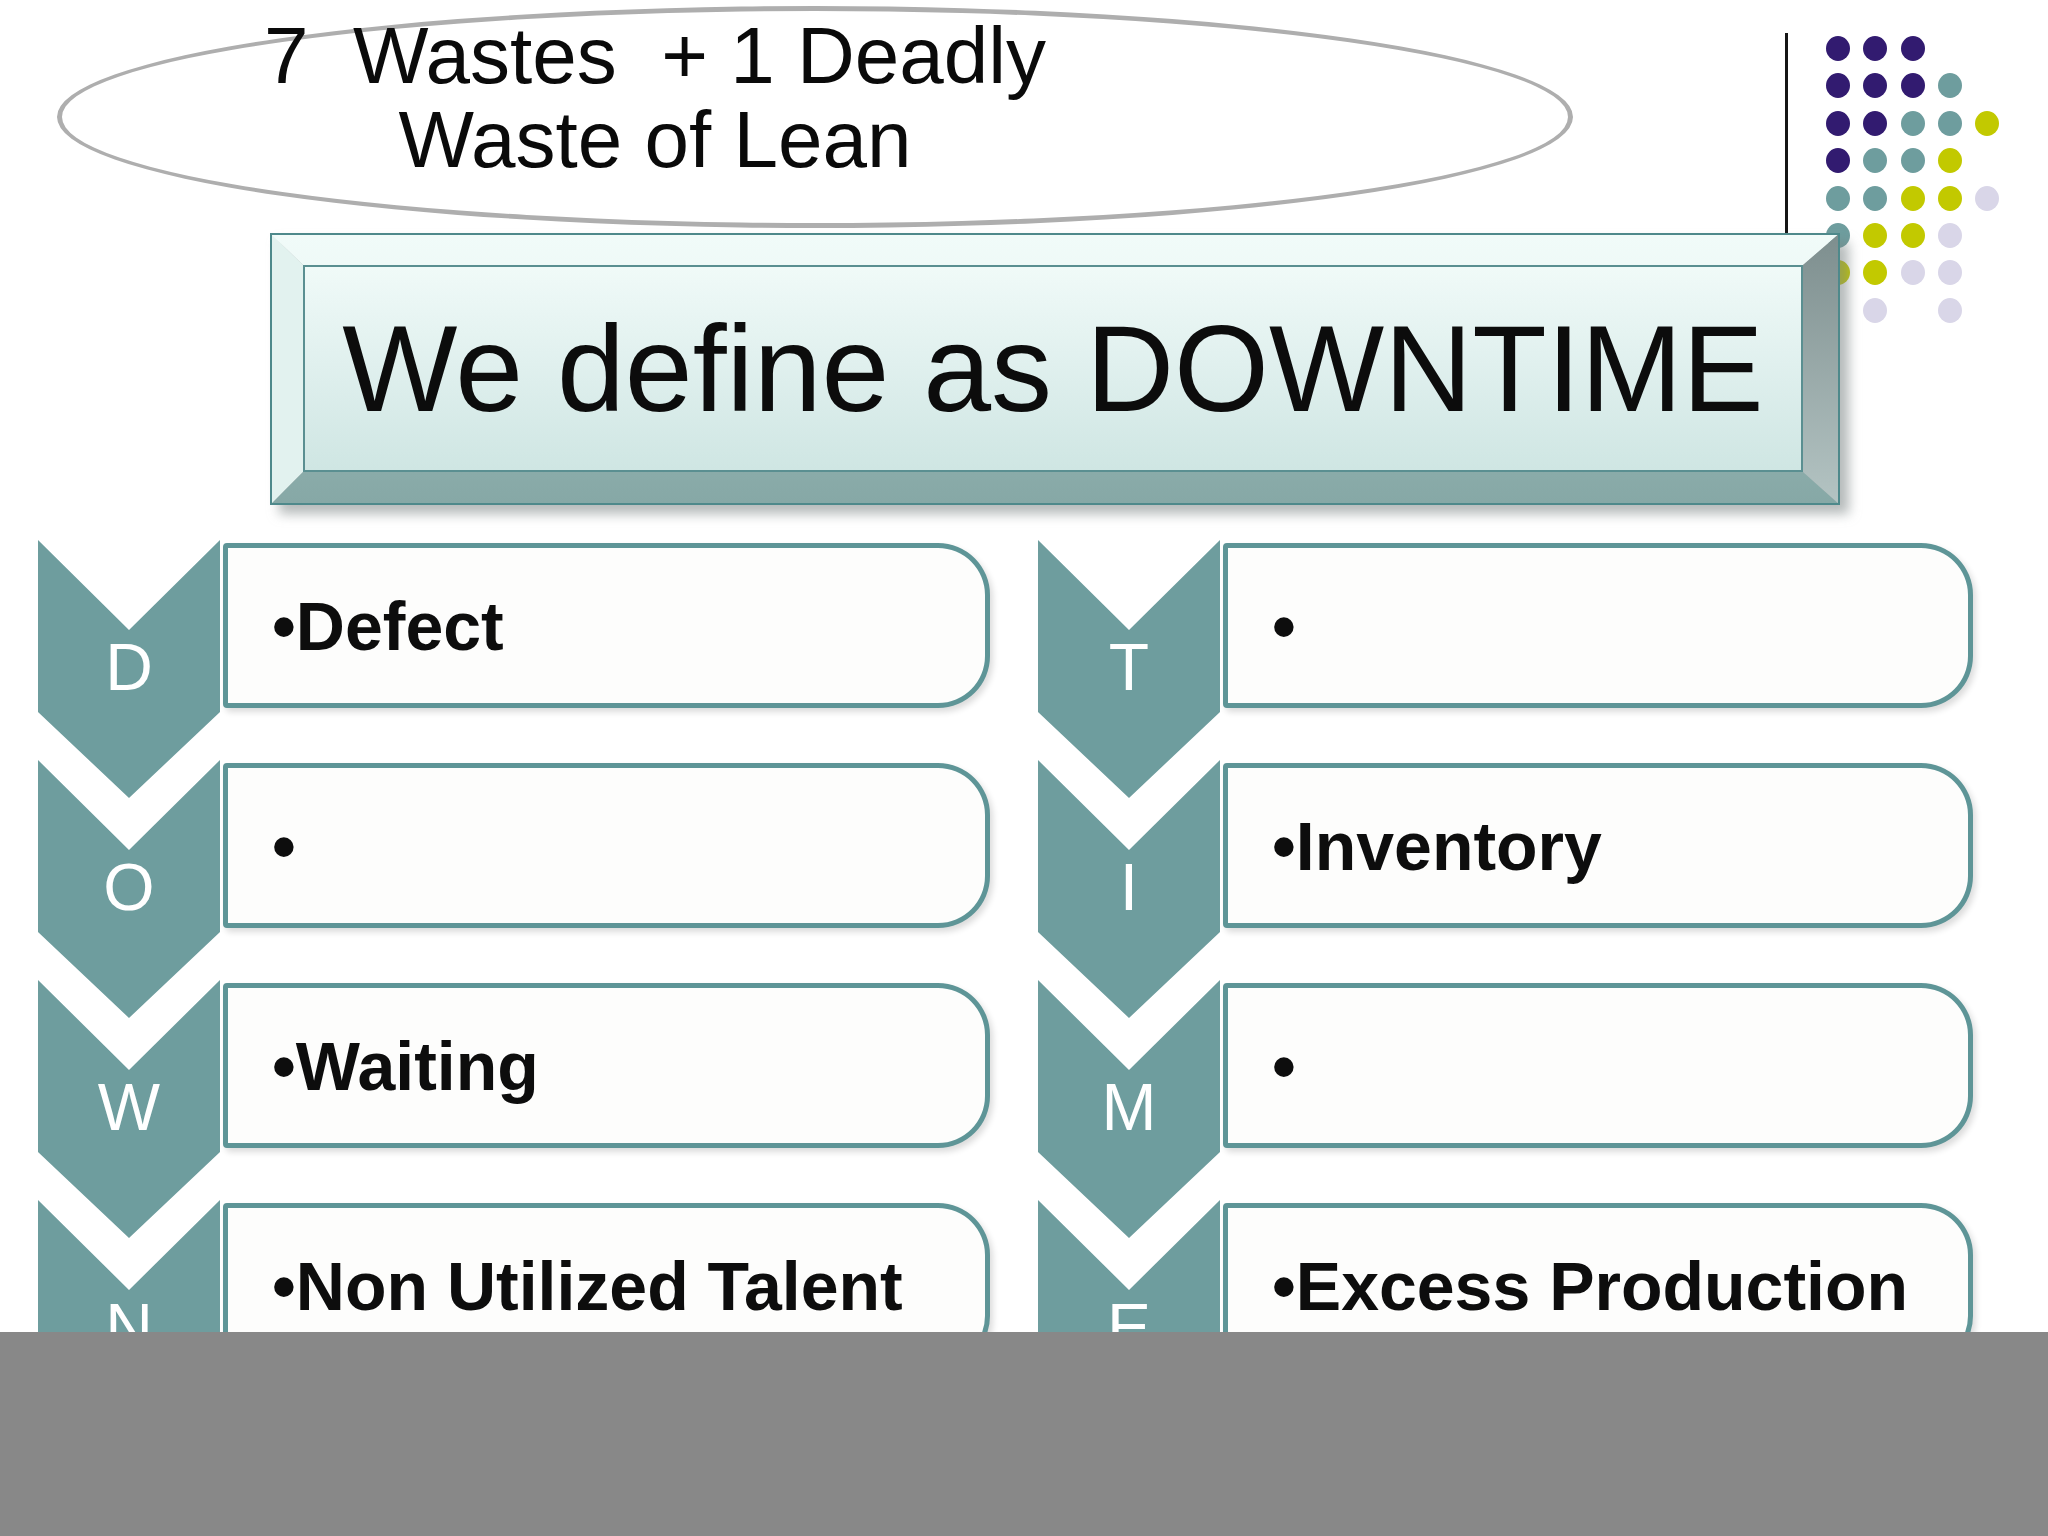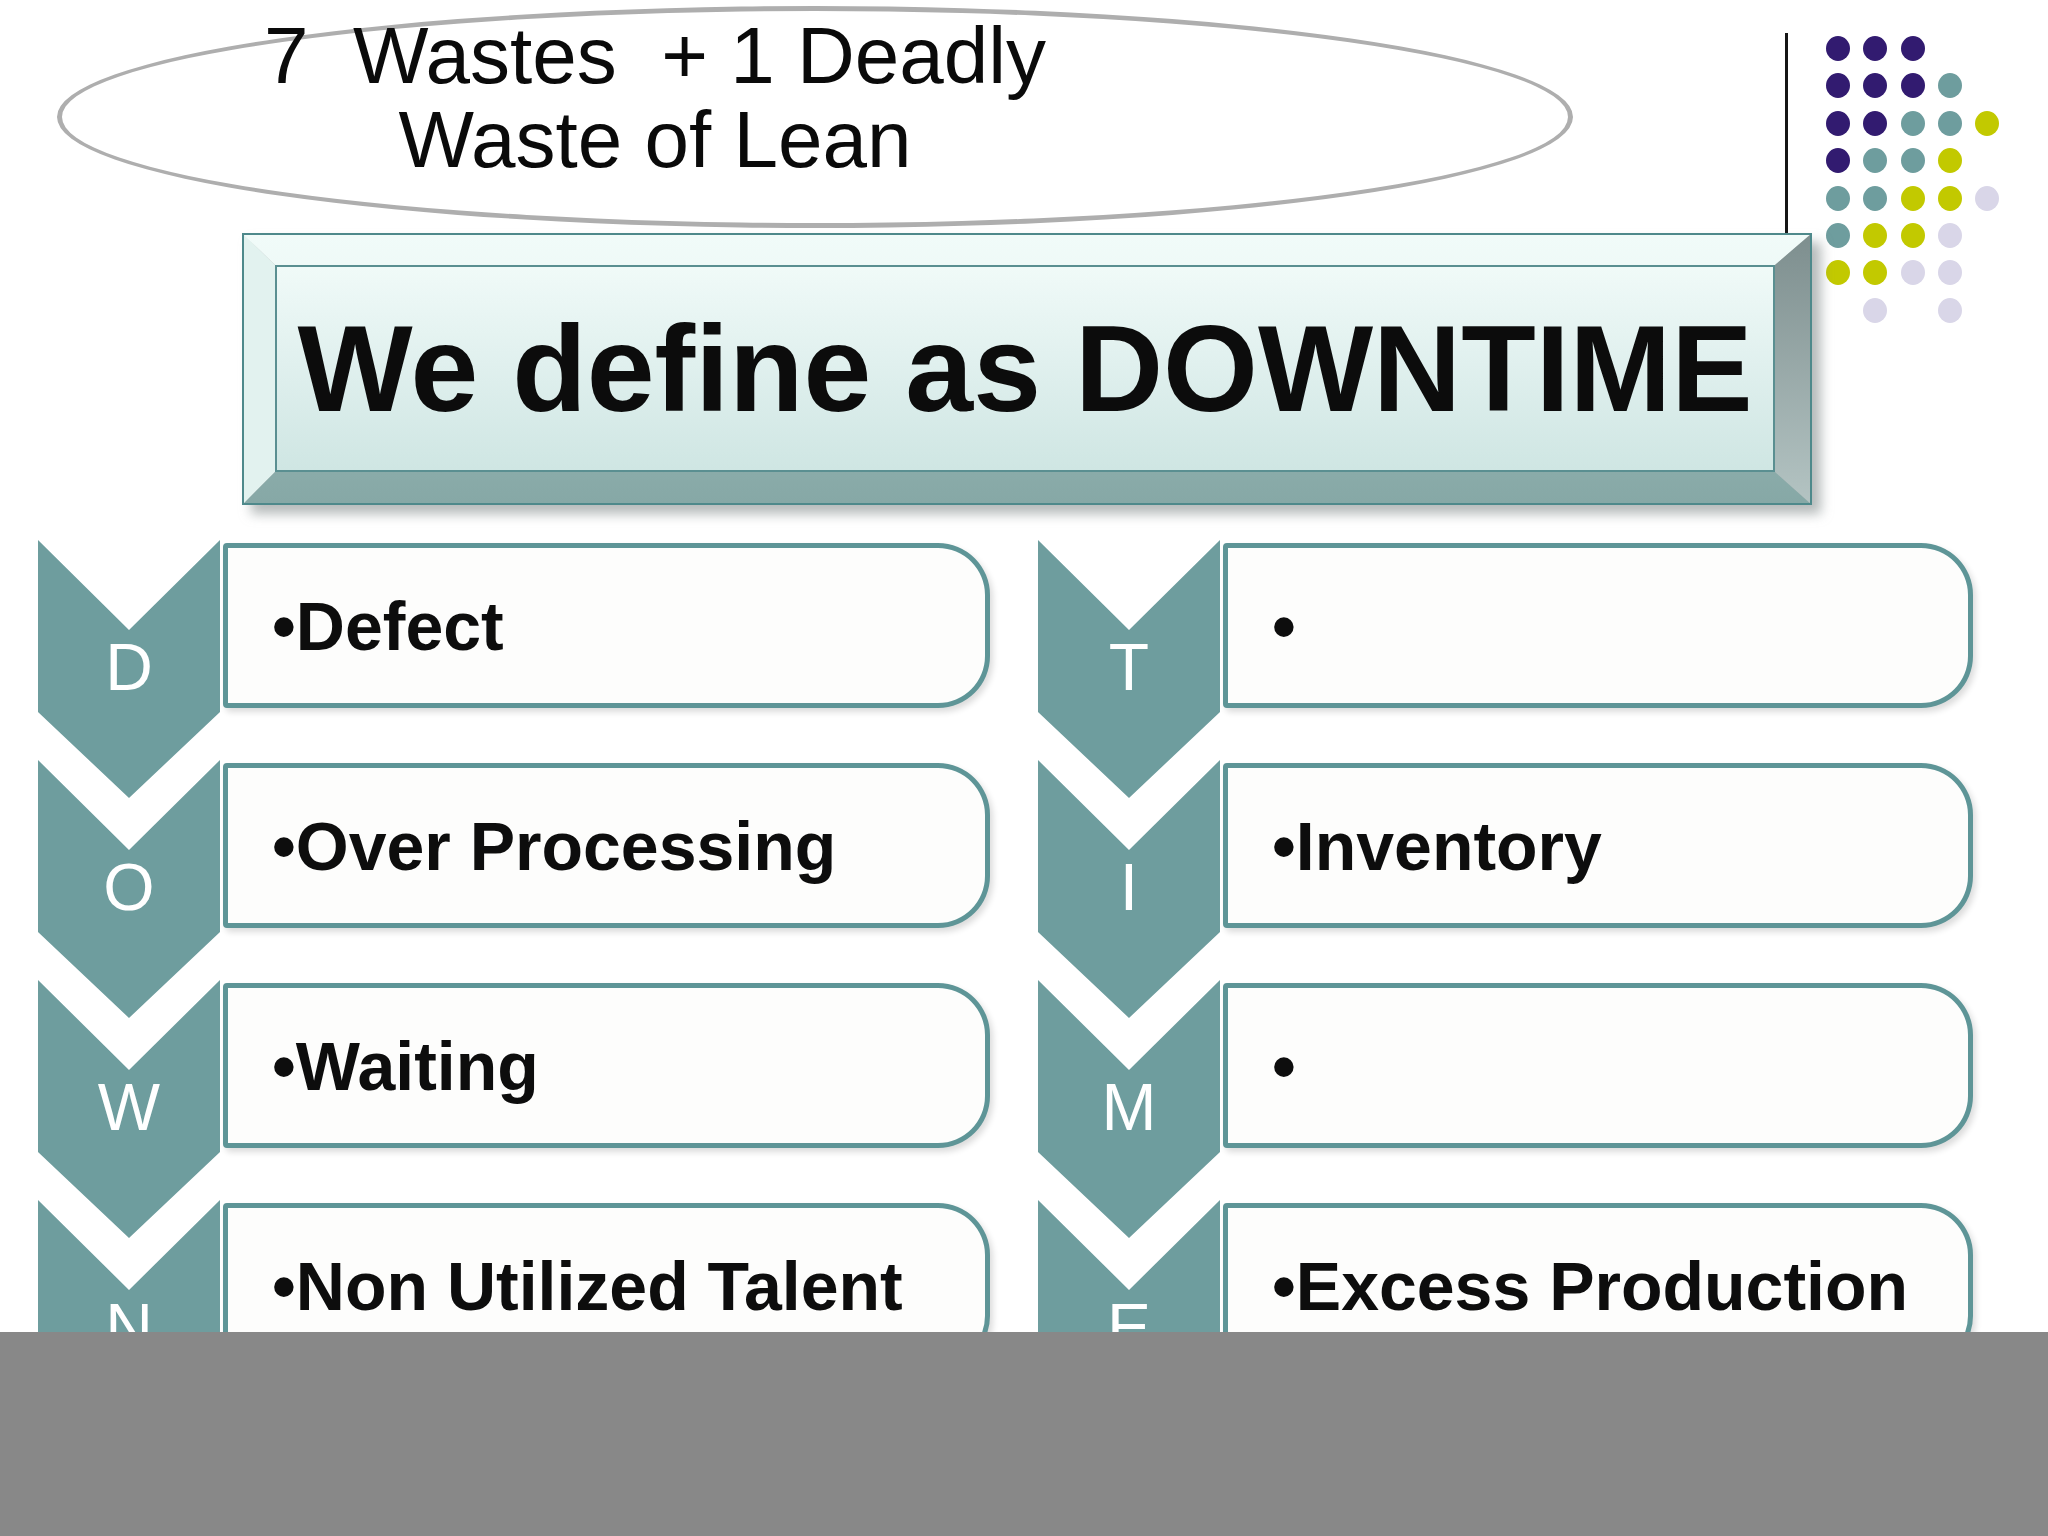--- a/index.html
+++ b/index.html
@@ -18,23 +18,22 @@
     font-size:80px; line-height:1.05; color:#0a0a0a; white-space:pre-wrap; letter-spacing:0;
   }
 
   
   .vline { position:absolute; left:1785px; top:33px; width:3px; height:200px; background:#161616; }
   .dots  { position:absolute; left:1826px; top:36px; width:224px; height:312px; }
   .dot   { position:absolute; width:24px; height:25px; border-radius:50%; }
 
   
   .bevel {
-    position:absolute; left:242px; top:233px; width:1570px; height:272px;
+    position:absolute; left:270px; top:233px; width:1570px; height:272px;
     filter:drop-shadow(9px 9px 6px rgba(120,130,130,0.55));
-    font-weight:bold;
   }
   .face { position:absolute; inset:0; }
   .face-top    { clip-path:polygon(0 0, 1570px 0, 1533px 32px, 33px 32px);
                  background:linear-gradient(180deg,#f1fbf9,#ddeeeb); }
   .face-left   { clip-path:polygon(0 0, 33px 32px, 33px 239px, 0 272px);
                  background:#e2f2ef; }
   .face-right  { clip-path:polygon(1570px 0, 1570px 272px, 1533px 239px, 1533px 32px);
                  background:linear-gradient(180deg,#7d8e8e,#b4c4c3); }
   .face-bottom { clip-path:polygon(0 272px, 33px 239px, 1533px 239px, 1570px 272px);
                  background:linear-gradient(180deg,#a6c1bf,#86a8a6); }
@@ -126,21 +125,20 @@
       </div>
       <div class="wbox" style="left: 223px; top: 543px; width: 767px; border: 5px solid rgb(94, 149, 151);">
         <span class="bullet">•</span>
         <span class="wlabel">Defect</span>
       </div>
       <div class="chev" style="left: 38px; top: 760px; background: rgb(110, 157, 158);">
         <div class="chev-letter">O</div>
       </div>
       <div class="wbox" style="left: 223px; top: 763px; width: 767px; border: 5px solid rgb(94, 149, 151);">
         <span class="bullet">•</span>
-        <span class="wlabel">Over Processing</span>
       </div>
       <div class="chev" style="left: 38px; top: 980px; background: rgb(110, 157, 158);">
         <div class="chev-letter">W</div>
       </div>
       <div class="wbox" style="left: 223px; top: 983px; width: 767px; border: 5px solid rgb(94, 149, 151);">
         <span class="bullet">•</span>
         <span class="wlabel">Waiting</span>
       </div>
       <div class="chev" style="left: 38px; top: 1200px; background: rgb(110, 157, 158);">
         <div class="chev-letter">N</div>

